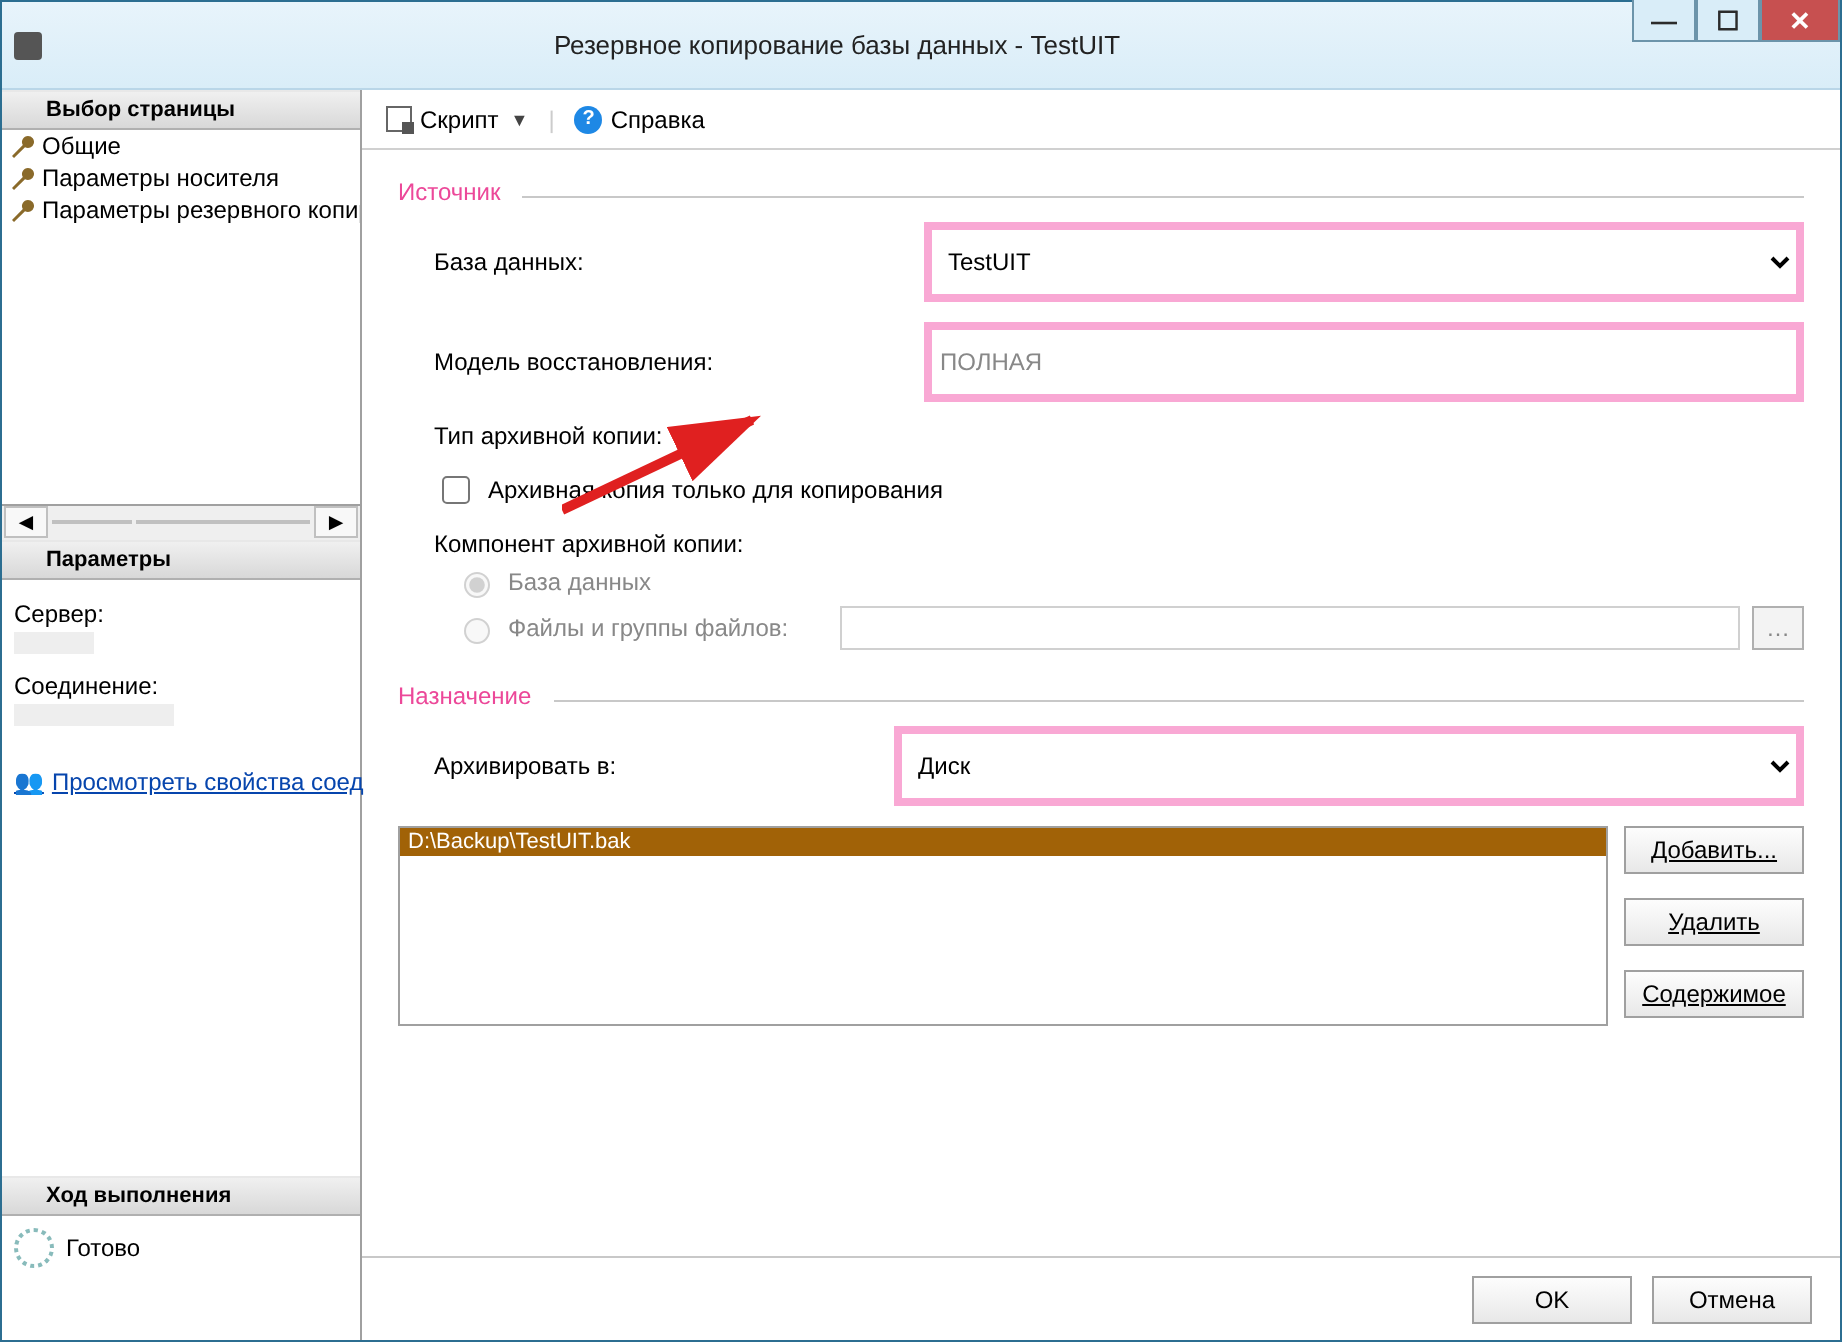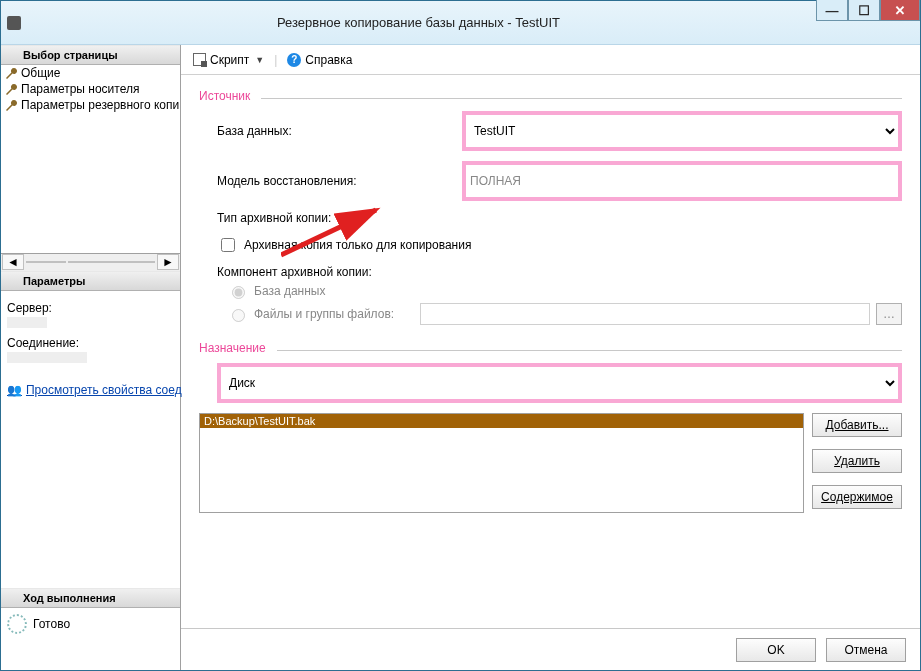--- a/index.html
+++ b/index.html
@@ -195,20 +195,21 @@
         </div>
 
         <div style="height:12px"></div>
 
         <div class="fieldset-label">
           <span>Назначение</span>
           <div class="fieldset-line dest"></div>
         </div>
 
         <div class="row">
+          <div class="row-label" style="width:185px">Архивировать в:</div>
           <div class="row-field">
             <select>
               <option>Диск</option>
             </select>
           </div>
         </div>
 
         <div class="dest-area">
           <div class="path-list">
             <div class="path-item">D:\Backup\TestUIT.bak</div>

